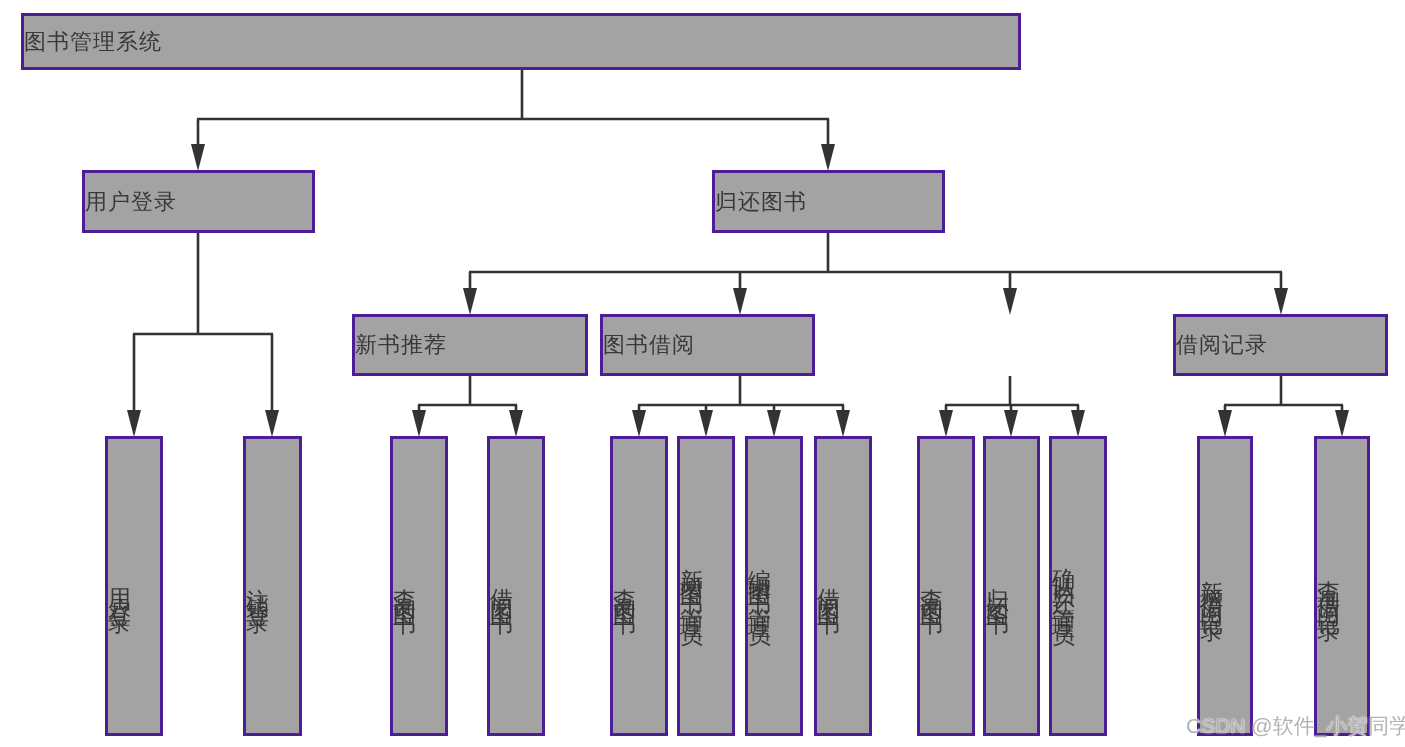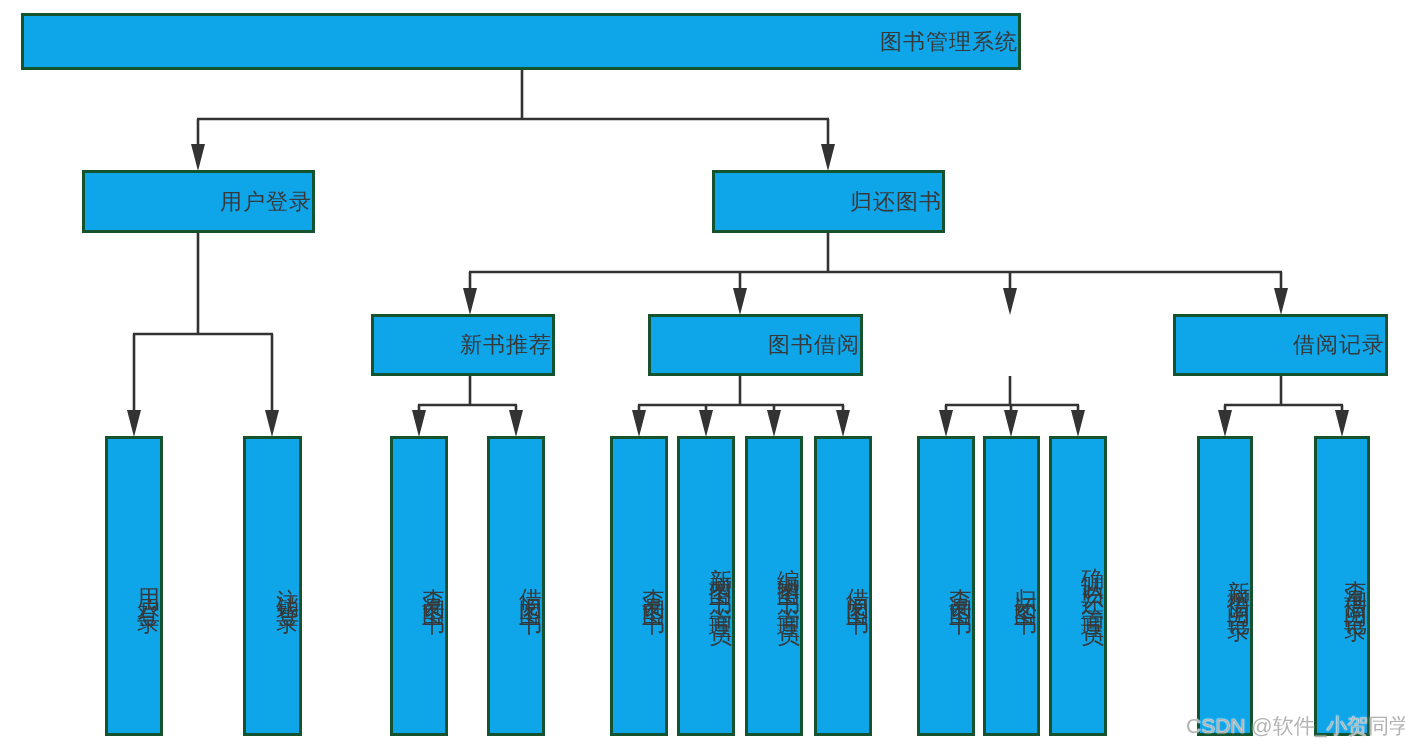--- a/index.html
+++ b/index.html
@@ -11,25 +11,25 @@
     position: relative;
     width: 1405px;
     height: 747px;
     background: #ffffff;
     overflow: hidden;
     font-family: "Liberation Sans", "DejaVu Sans", sans-serif;
   }
   .box {
     position: absolute;
     box-sizing: border-box;
-    border: 3px solid #14532d;
-    background: #0ea5e9;
+    border: 3px solid #4c1d95;
+    background: #a3a3a3;
     display: flex;
     align-items: center;
-    justify-content: flex-end;
+    justify-content: flex-start;
     color: #383838;
   }
   .box.h span {
     font-size: 22px;
     letter-spacing: 1px;
     line-height: 1;
     white-space: nowrap;
   }
   .box.leaf span {
     writing-mode: vertical-rl;
@@ -87,24 +87,24 @@
     <span>图书管理系统</span>
   </div>
 
   <div class="box h" style="left:82px; top:170px; width:233px; height:63px;">
     <span>用户登录</span>
   </div>
   <div class="box h" style="left:712px; top:170px; width:233px; height:63px;">
     <span>归还图书</span>
   </div>
 
-  <div class="box h" style="left:371px; top:314px; width:184px; height:62px;">
+  <div class="box h" style="left:352px; top:314px; width:236px; height:62px;">
     <span>新书推荐</span>
   </div>
-  <div class="box h" style="left:648px; top:314px; width:215px; height:62px;">
+  <div class="box h" style="left:600px; top:314px; width:215px; height:62px;">
     <span>图书借阅</span>
   </div>
   <div class="box h" style="left:1173px; top:314px; width:215px; height:62px;">
     <span>借阅记录</span>
   </div>
 
   <div class="box leaf" style="left:105px; top:436px; width:58px; height:300px;">
     <span>用户登录</span>
   </div>
   <div class="box leaf" style="left:243px; top:436px; width:59px; height:300px;">

